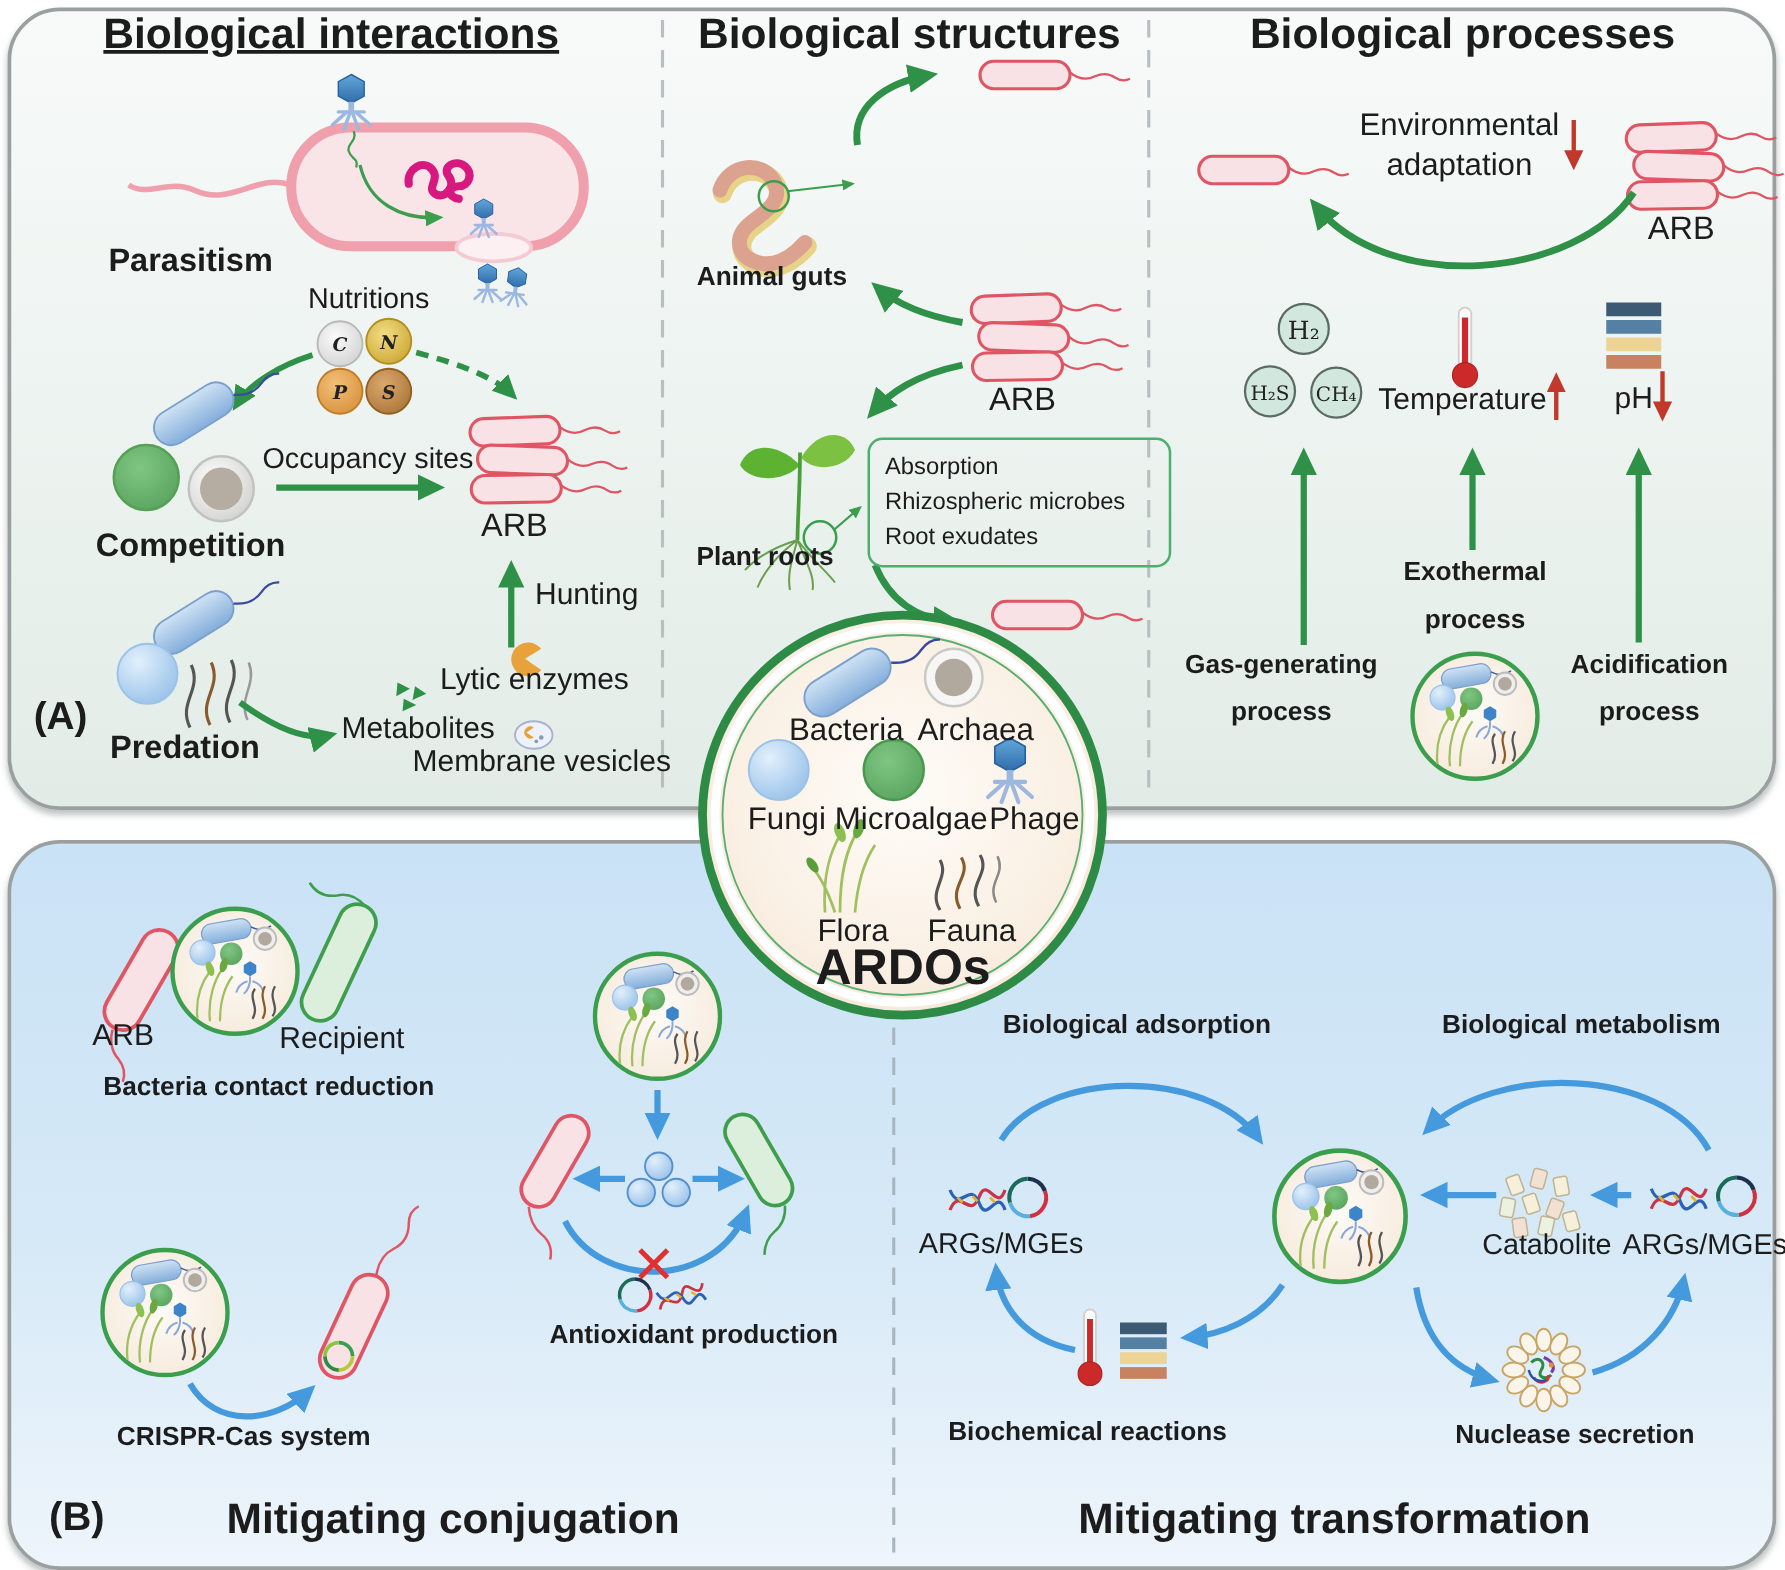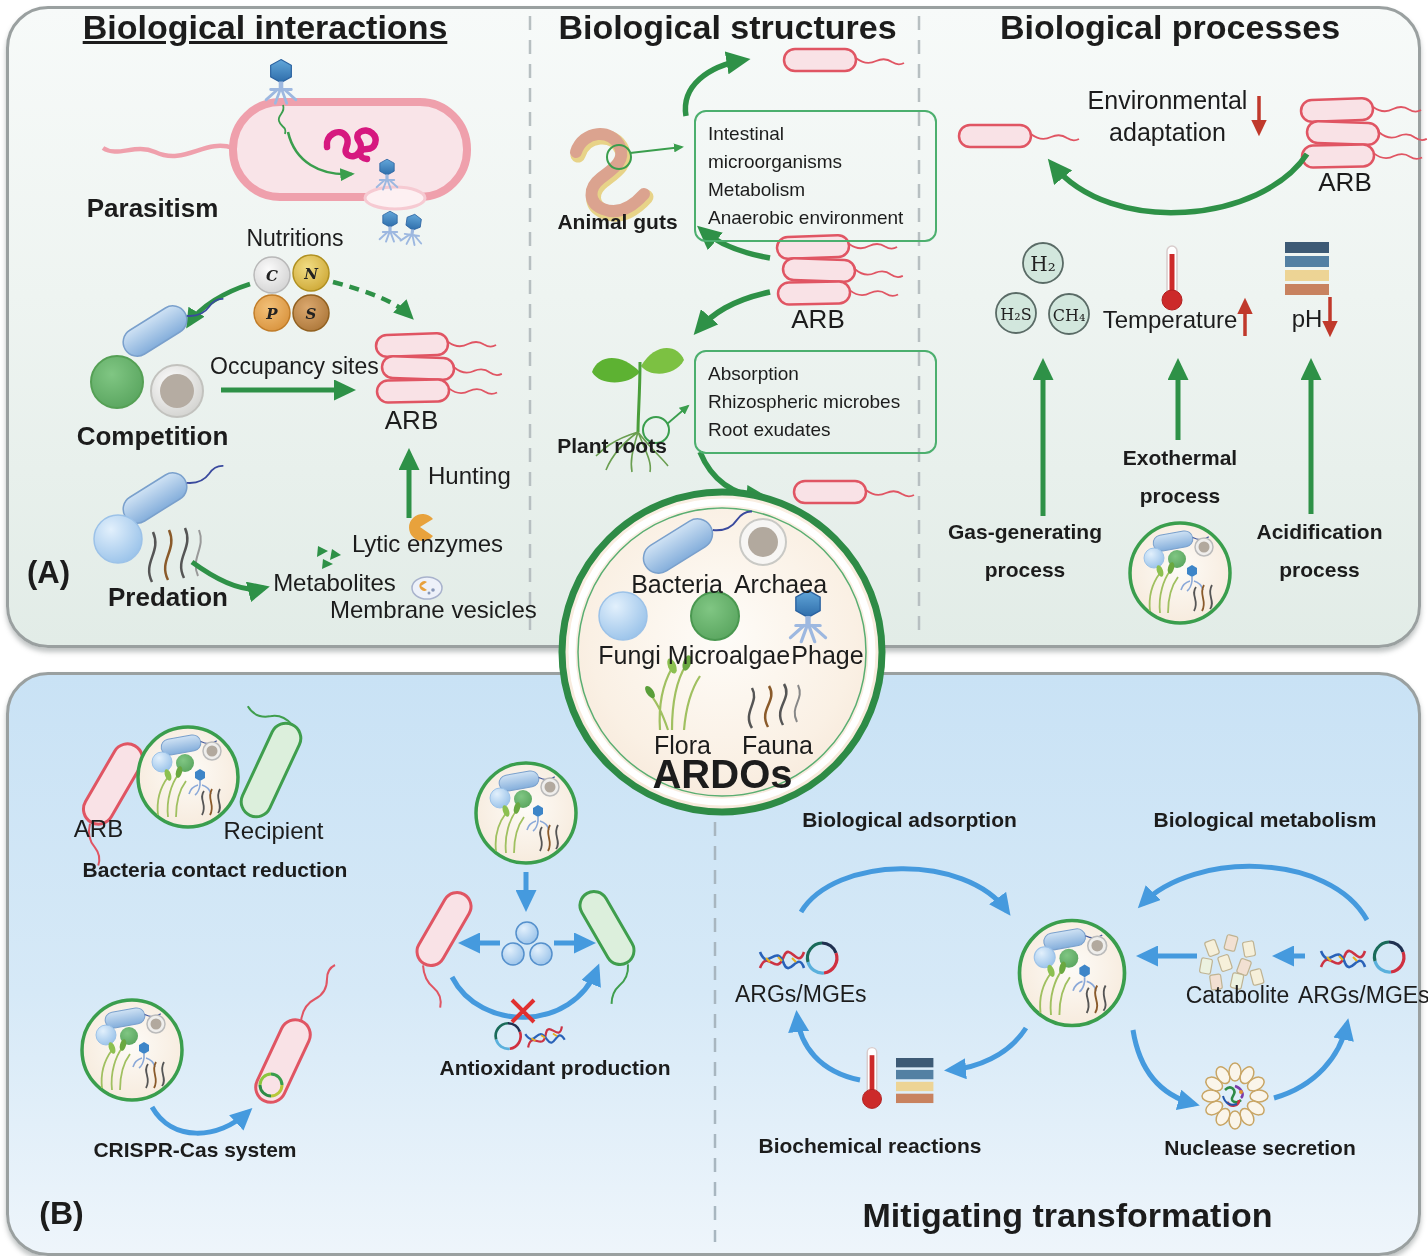--- a/index.html
+++ b/index.html
@@ -419,27 +419,22 @@
   <div class="lbl b fs30" style="left:70px;top:194px;width:165px;">Parasitism</div>
   <div class="lbl fs23" style="left:235px;top:226px;width:120px;">Nutritions</div>
   <div class="lbl fs23" style="left:210px;top:354px;width:165px;">Occupancy sites</div>
   <div class="lbl b fs30" style="left:60px;top:422px;width:185px;">Competition</div>
   <div class="lbl fs26" style="left:384px;top:406px;width:55px;">ARB</div>
   <div class="lbl fs24" style="left:428px;top:463px;width:100px;text-align:left;">Hunting</div>
   <div class="lbl fs24" style="left:350px;top:531px;width:155px;">Lytic enzymes</div>
   <div class="lbl fs24" style="left:272px;top:570px;width:125px;">Metabolites</div>
   <div class="lbl fs24" style="left:330px;top:597px;width:195px;">Membrane vesicles</div>
   <div class="lbl b fs31" style="left:16px;top:556px;width:65px;">(A)</div>
-  <div class="lbl b fs30" style="left:78px;top:583px;width:140px;margin-left:20px;">Predation</div>
-
-  <div class="gbox" style="left:694px;top:110px;width:215px;">
-    <div>Intestinal microorganisms</div>
-    <div>Metabolism</div>
-    <div>Anaerobic environment</div>
-  </div>
+  <div class="lbl b fs30" style="left:78px;top:583px;width:140px;">Predation</div>
+
   <div class="lbl b fs29" style="left:535px;top:210px;width:165px;">Animal guts</div>
   <div class="lbl fs26" style="left:788px;top:305px;width:60px;">ARB</div>
   <div class="gbox" style="left:694px;top:350px;width:215px;">
     <div>Absorption</div>
     <div>Rhizospheric microbes</div>
     <div>Root exudates</div>
   </div>
   <div class="lbl b fs29" style="left:532px;top:434px;width:160px;">Plant roots</div>
 
   <div class="lbl fs25" style="left:1080px;top:86px;width:175px;">Environmental</div>
@@ -462,20 +457,21 @@
   <div class="lbl fs25" style="left:645px;top:731px;width:75px;">Flora</div>
   <div class="lbl fs25" style="left:735px;top:731px;width:85px;">Fauna</div>
   <div class="lbl b fs40" style="left:630px;top:752px;width:185px;">ARDOs</div>
 
   <div class="lbl fs24" style="left:66px;top:816px;width:65px;">ARB</div>
   <div class="lbl fs24" style="left:216px;top:818px;width:115px;">Recipient</div>
   <div class="lbl b fs29" style="left:35px;top:858px;width:360px;">Bacteria contact reduction</div>
   <div class="lbl b fs29" style="left:395px;top:1056px;width:320px;">Antioxidant production</div>
   <div class="lbl b fs29" style="left:60px;top:1138px;width:270px;">CRISPR-Cas system</div>
   <div class="lbl b fs32" style="left:24px;top:1196px;width:75px;">(B)</div>
+  <div class="lbl b fs34" style="left:170px;top:1196px;width:385px;">Mitigating conjugation</div>
 
   <div class="lbl b fs29" style="left:762px;top:808px;width:295px;">Biological adsorption</div>
   <div class="lbl b fs29" style="left:1115px;top:808px;width:300px;">Biological metabolism</div>
   <div class="lbl fs23" style="left:735px;top:982px;width:130px;">ARGs/MGEs</div>
   <div class="lbl fs23" style="left:1180px;top:983px;width:115px;">Catabolite</div>
   <div class="lbl fs23" style="left:1298px;top:983px;width:125px;">ARGs/MGEs</div>
   <div class="lbl b fs29" style="left:720px;top:1134px;width:300px;">Biochemical reactions</div>
   <div class="lbl b fs34" style="left:845px;top:1196px;width:445px;">Mitigating transformation</div>
   <div class="lbl b fs29" style="left:1125px;top:1136px;width:270px;">Nuclease secretion</div>
 

